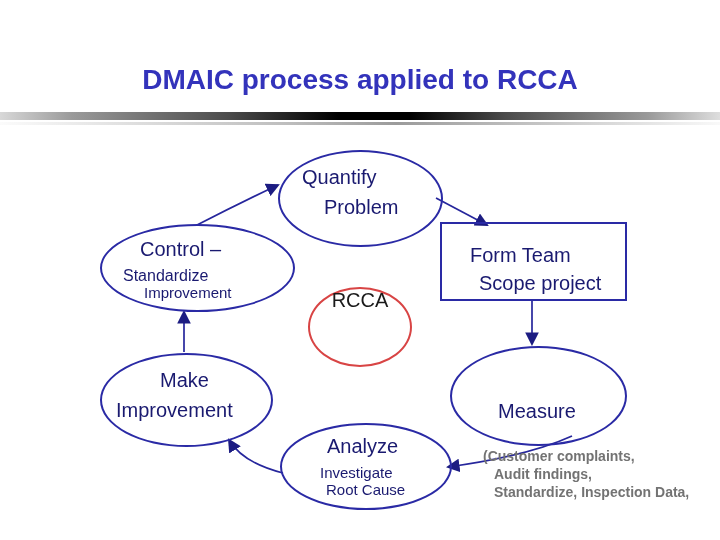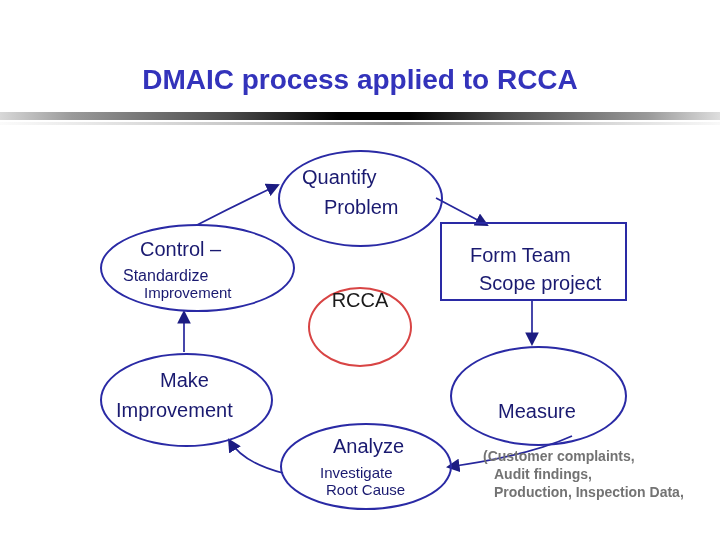--- a/index.html
+++ b/index.html
@@ -89,24 +89,24 @@
   <div class="node ellipse" style="left:450px;top:346px;width:177px;height:100px;">
     <div class="ln fs20" style="left:46px;top:52px;">Measure</div>
   </div>
 
   <div class="node ellipse" style="left:100px;top:353px;width:173px;height:94px;">
     <div class="ln fs20" style="left:58px;top:14px;">Make</div>
     <div class="ln fs20" style="left:14px;top:44px;">Improvement</div>
   </div>
 
   <div class="node ellipse" style="left:280px;top:423px;width:172px;height:87px;">
-    <div class="ln fs20" style="left:45px;top:10px;margin-left:6px;">Analyze</div>
+    <div class="ln fs20" style="left:45px;top:10px;">Analyze</div>
     <div class="ln fs15" style="left:38px;top:40px;">Investigate</div>
     <div class="ln fs15" style="left:44px;top:57px;">Root Cause</div>
   </div>
 
   <div class="note">
     <div>(Customer complaints,</div>
     <div class="ln2">Audit findings,</div>
-    <div class="ln2">Production, Inspection Data,</div>
+    <div class="ln2">Standardize, Inspection Data,</div>
   </div>
 
 </div>
 
 </body></html>

